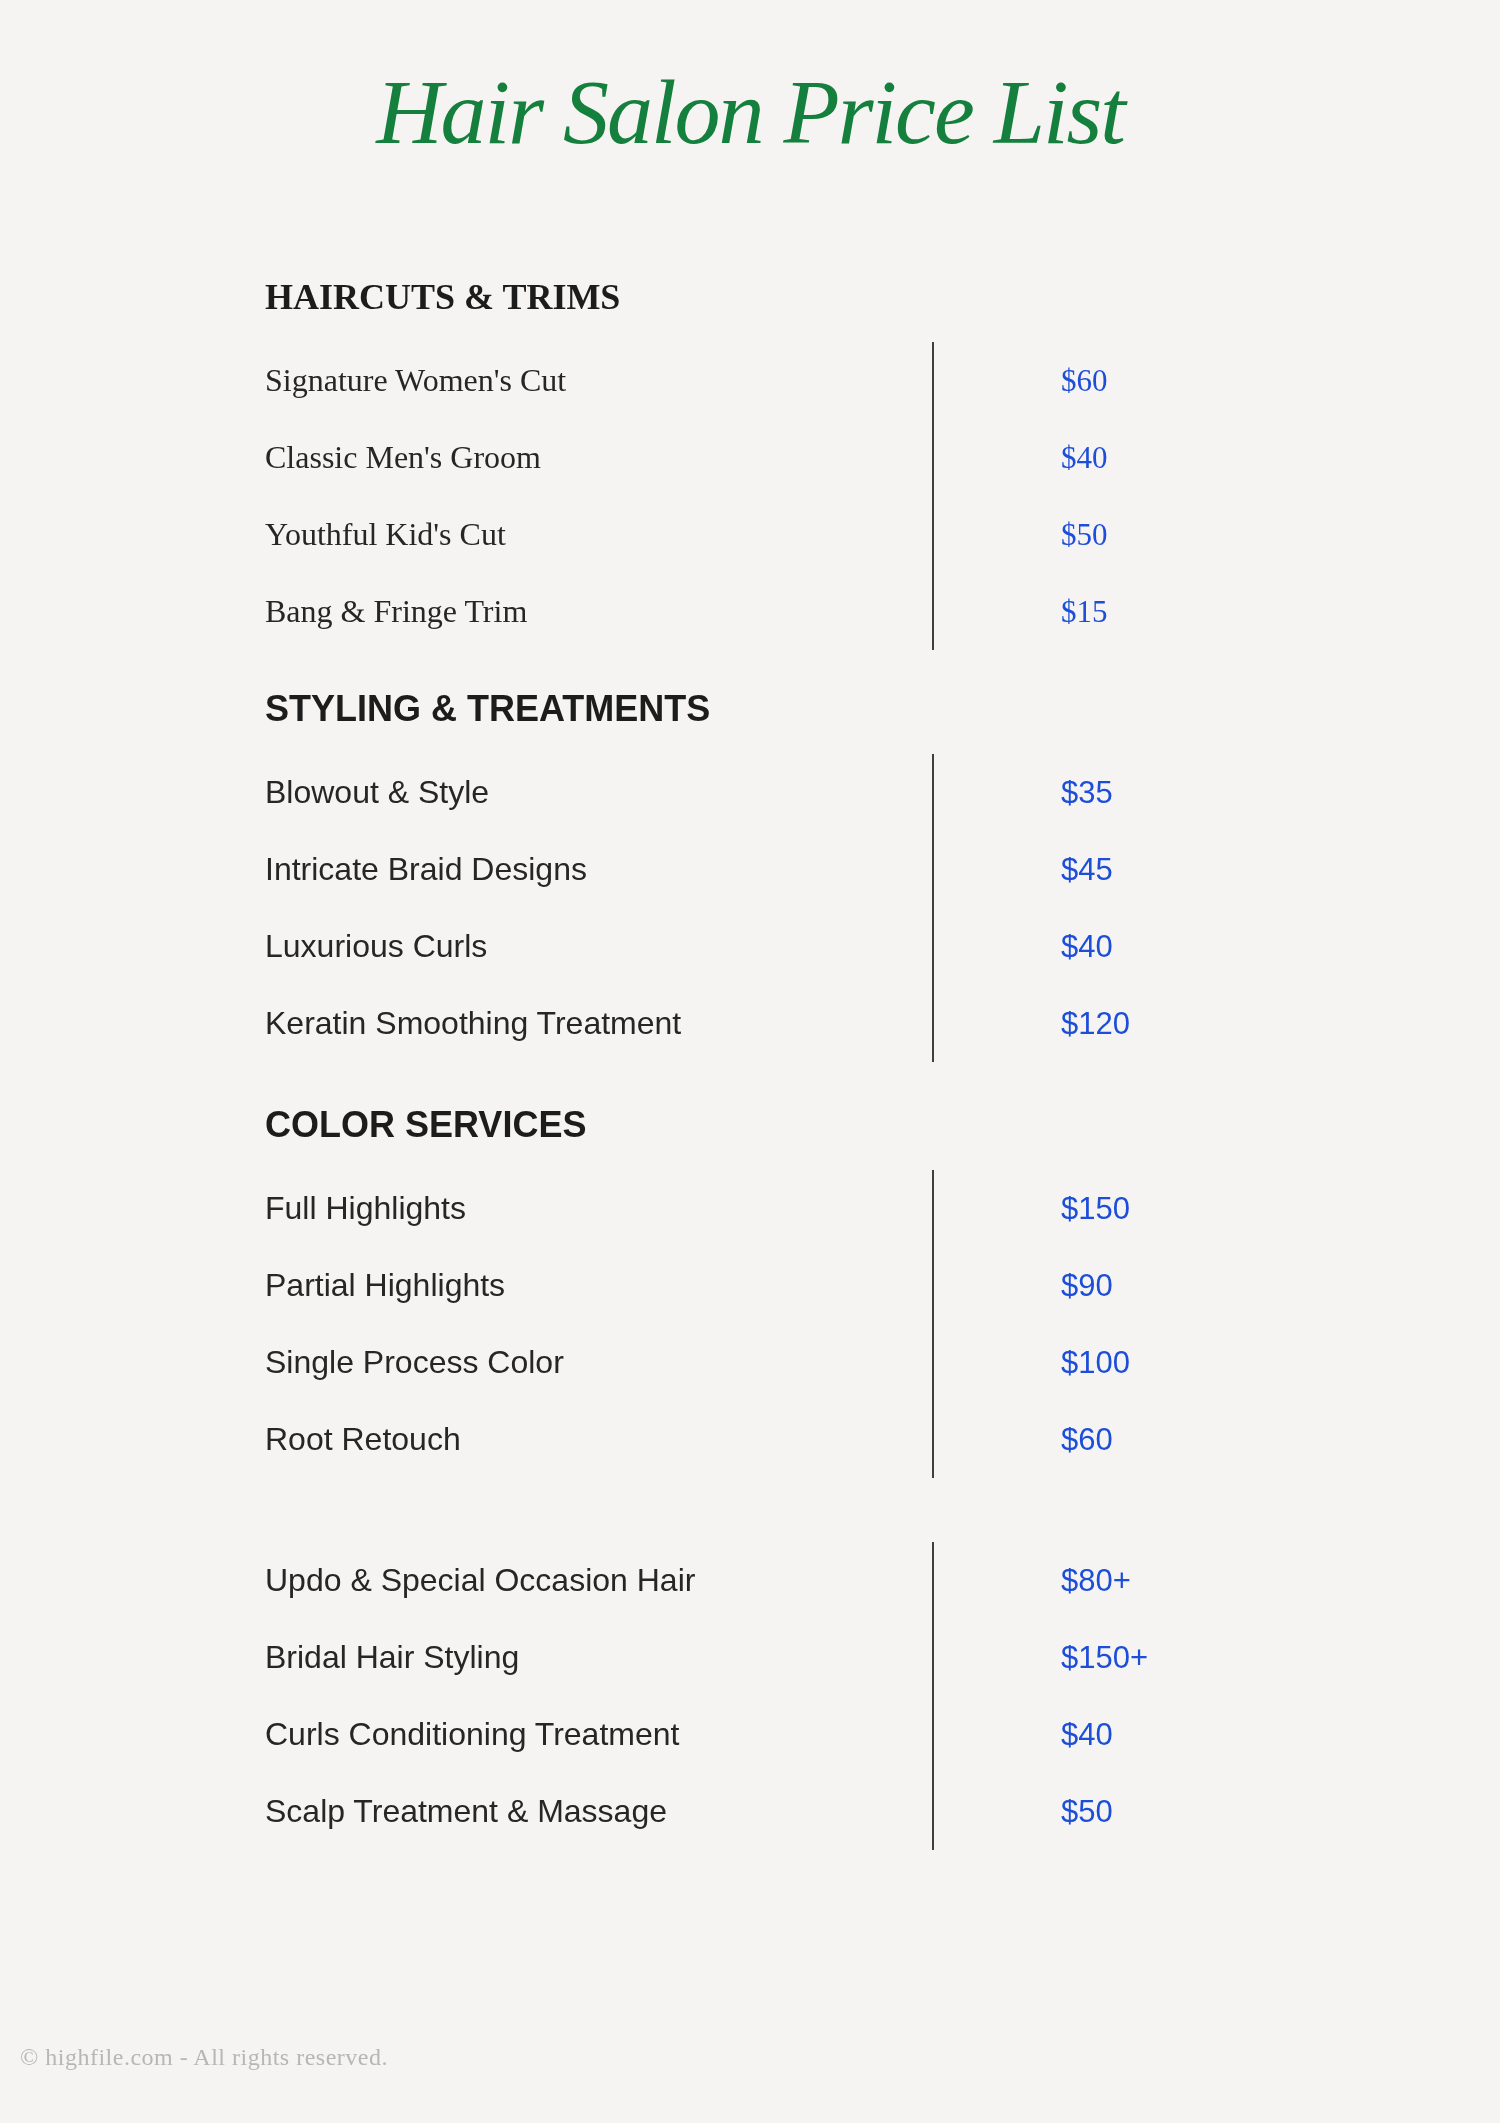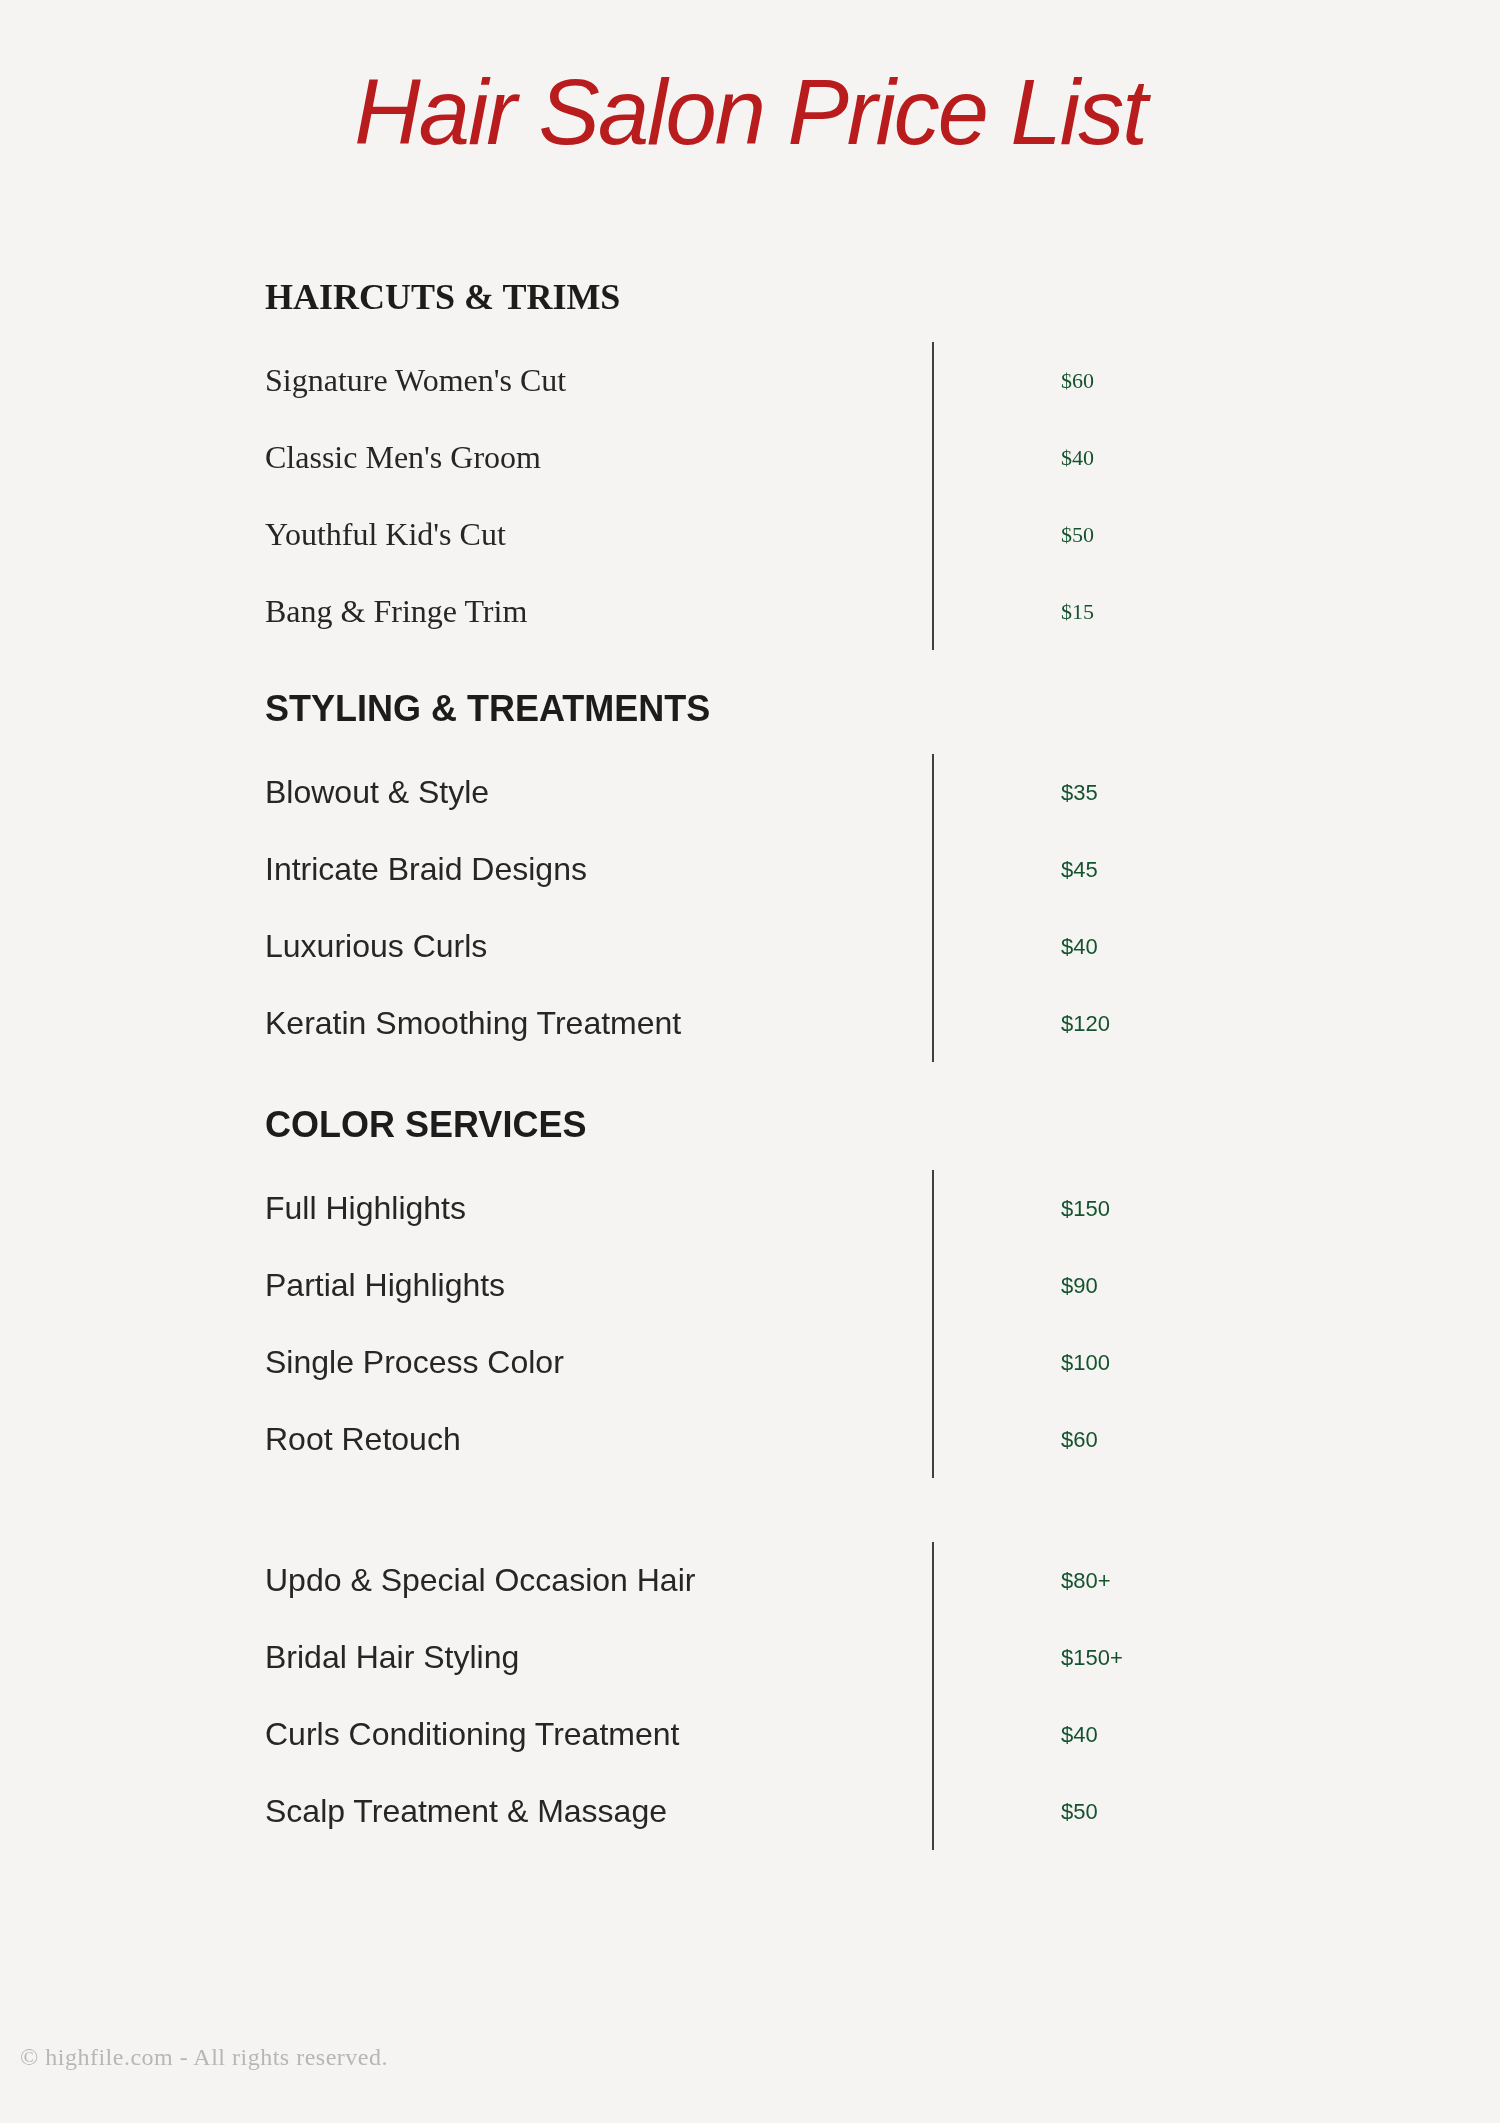--- a/index.html
+++ b/index.html
@@ -14,26 +14,26 @@
     font-family: "Liberation Sans", sans-serif;
     overflow: hidden;
   }
 
   .doc-title {
     position: absolute;
     top: 52px;
     left: 0;
     right: 0;
     text-align: center;
-    font-family: Liberation Sans, sans-serif;
+    font-family: Liberation Serif, serif;
     font-style: italic;
     font-weight: 400;
     font-size: 92px;
     line-height: 120px;
-    color: #b91c1c;
+    color: #15803d;
     letter-spacing: -2px;
   }
 
   .section {
     position: absolute;
     left: 0;
     right: 0;
   }
   .section-1 { top: 276px; font-family: Liberation Serif, serif; }
   .section-2 { top: 688px; }
@@ -69,22 +69,22 @@
     align-items: center;
     gap: 21px;
   }
   .service-name {
     margin-left: 265px;
     width: 775px;
     font-size: 32px;
     color: #262626;
   }
   .service-price {
-    font-size: 22px;
-    color: #14532d;
+    font-size: 31px;
+    color: #1d4ed8;
     text-align: center;
   }
 
   .doc-footer {
     position: absolute;
     top: 2044px;
     left: 0;
     right: 0;
     text-align: left;
     font-family: "Liberation Serif", serif;

